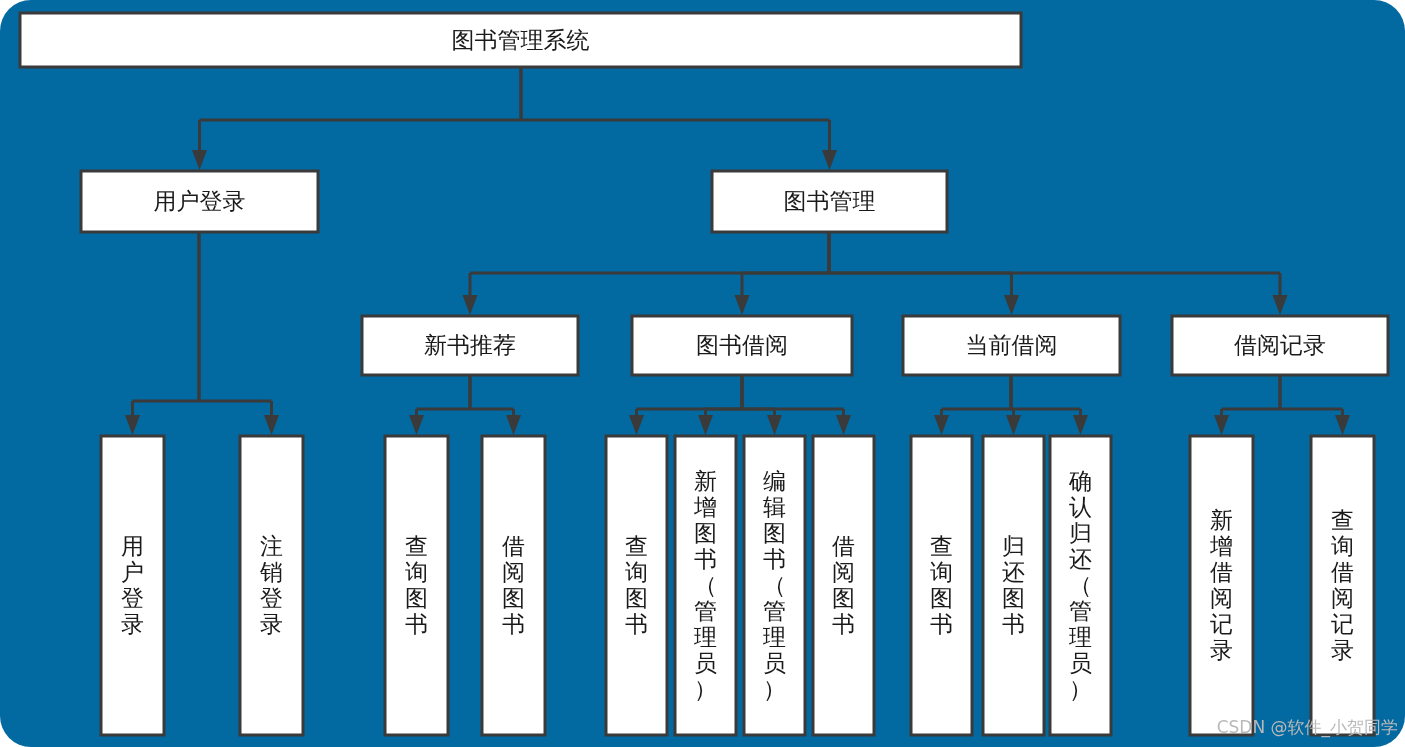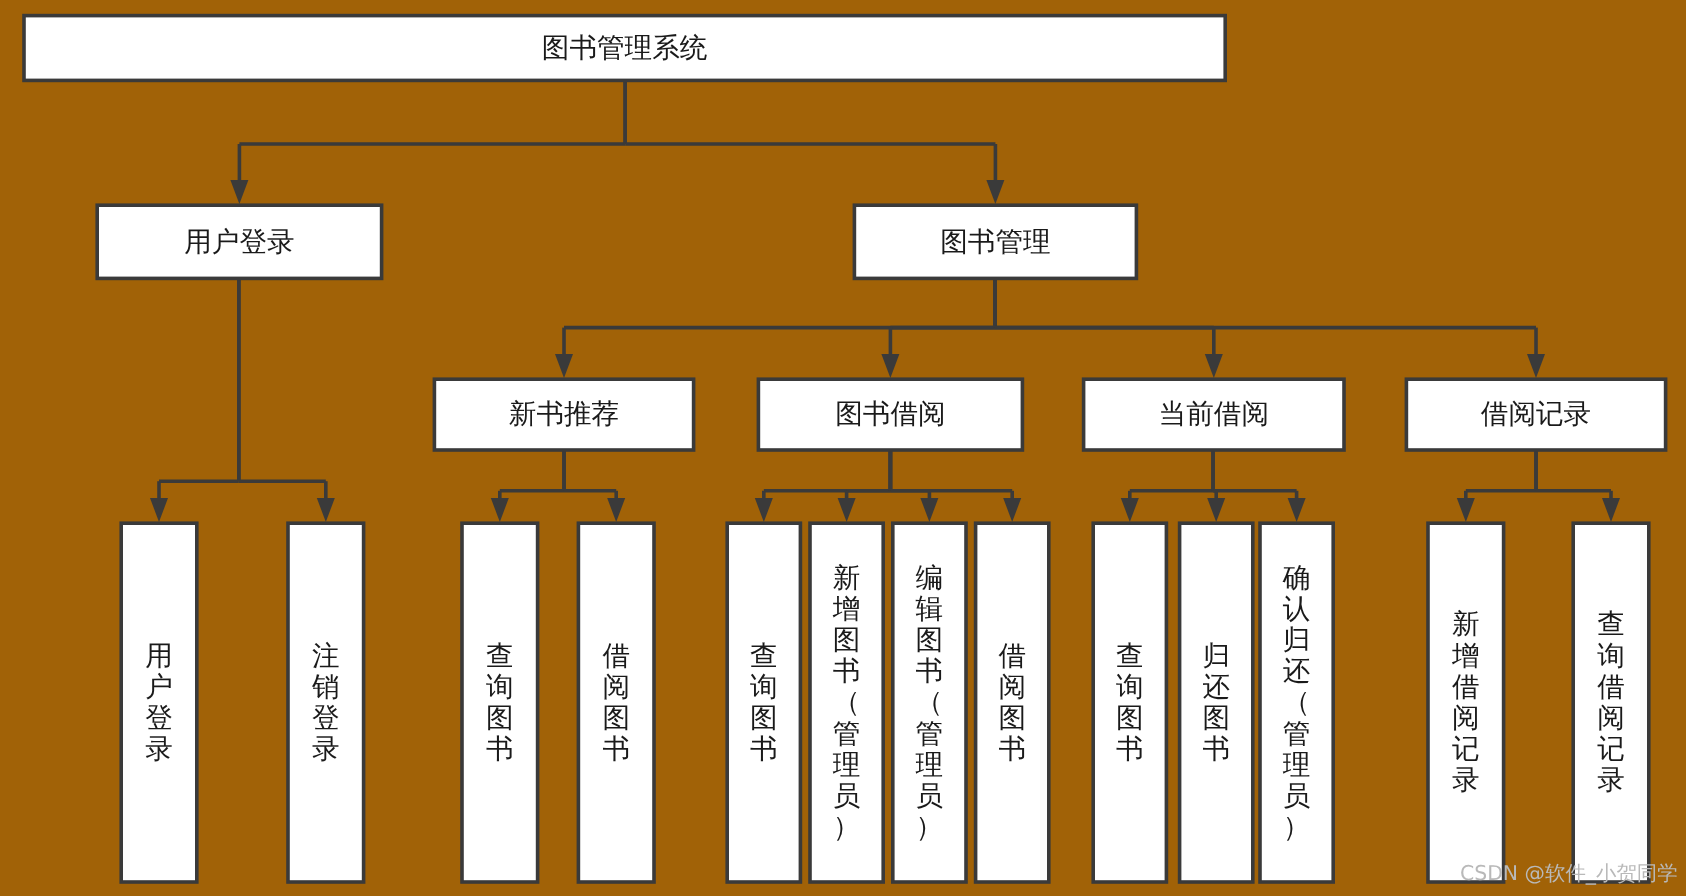--- a/index.html
+++ b/index.html
@@ -8,22 +8,23 @@
     padding: 0;
     background: #ffffff;
   }
   body {
     font-family: "DejaVu Sans", "Liberation Sans", sans-serif;
   }
   #diagram-root {
     position: relative;
     width: 1405px;
     height: 747px;
-    background: #a16207;
+    background: #0369a1;
     overflow: hidden;
+    border-radius: 31px;
   }
   svg.diagram-canvas {
     position: absolute;
     top: 0;
     left: 0;
     width: 1405px;
     height: 747px;
   }
   .node-box {
     fill: #ffffff;

